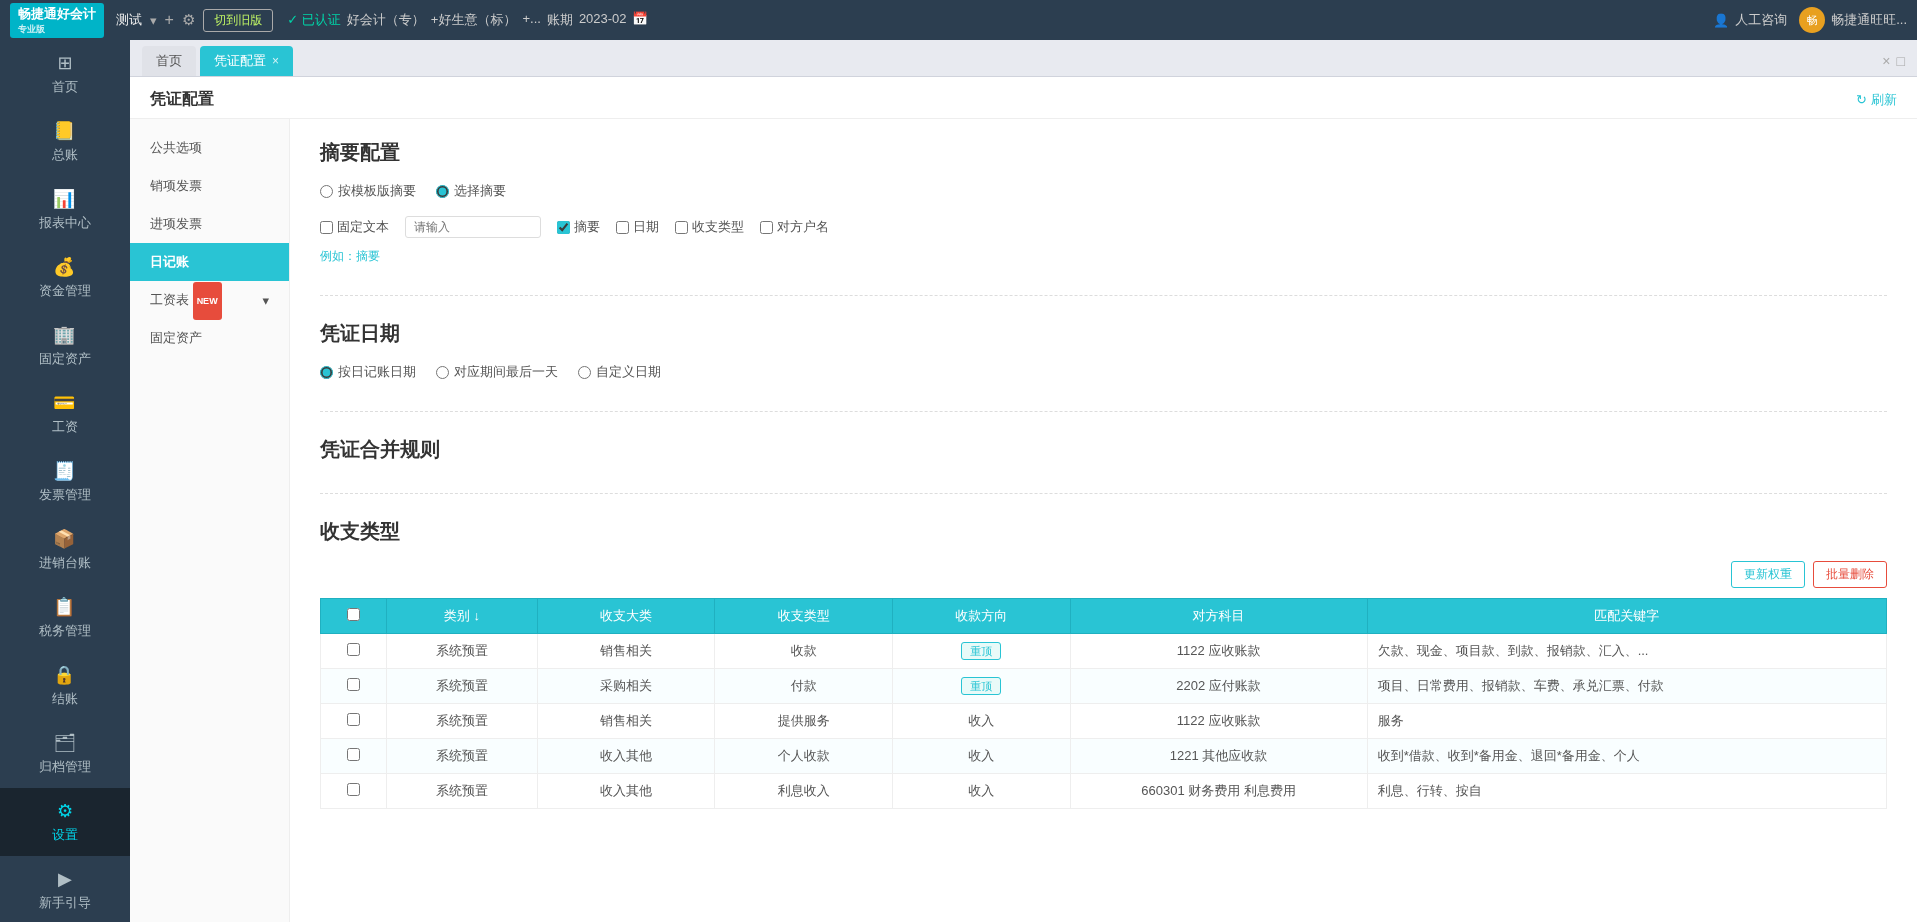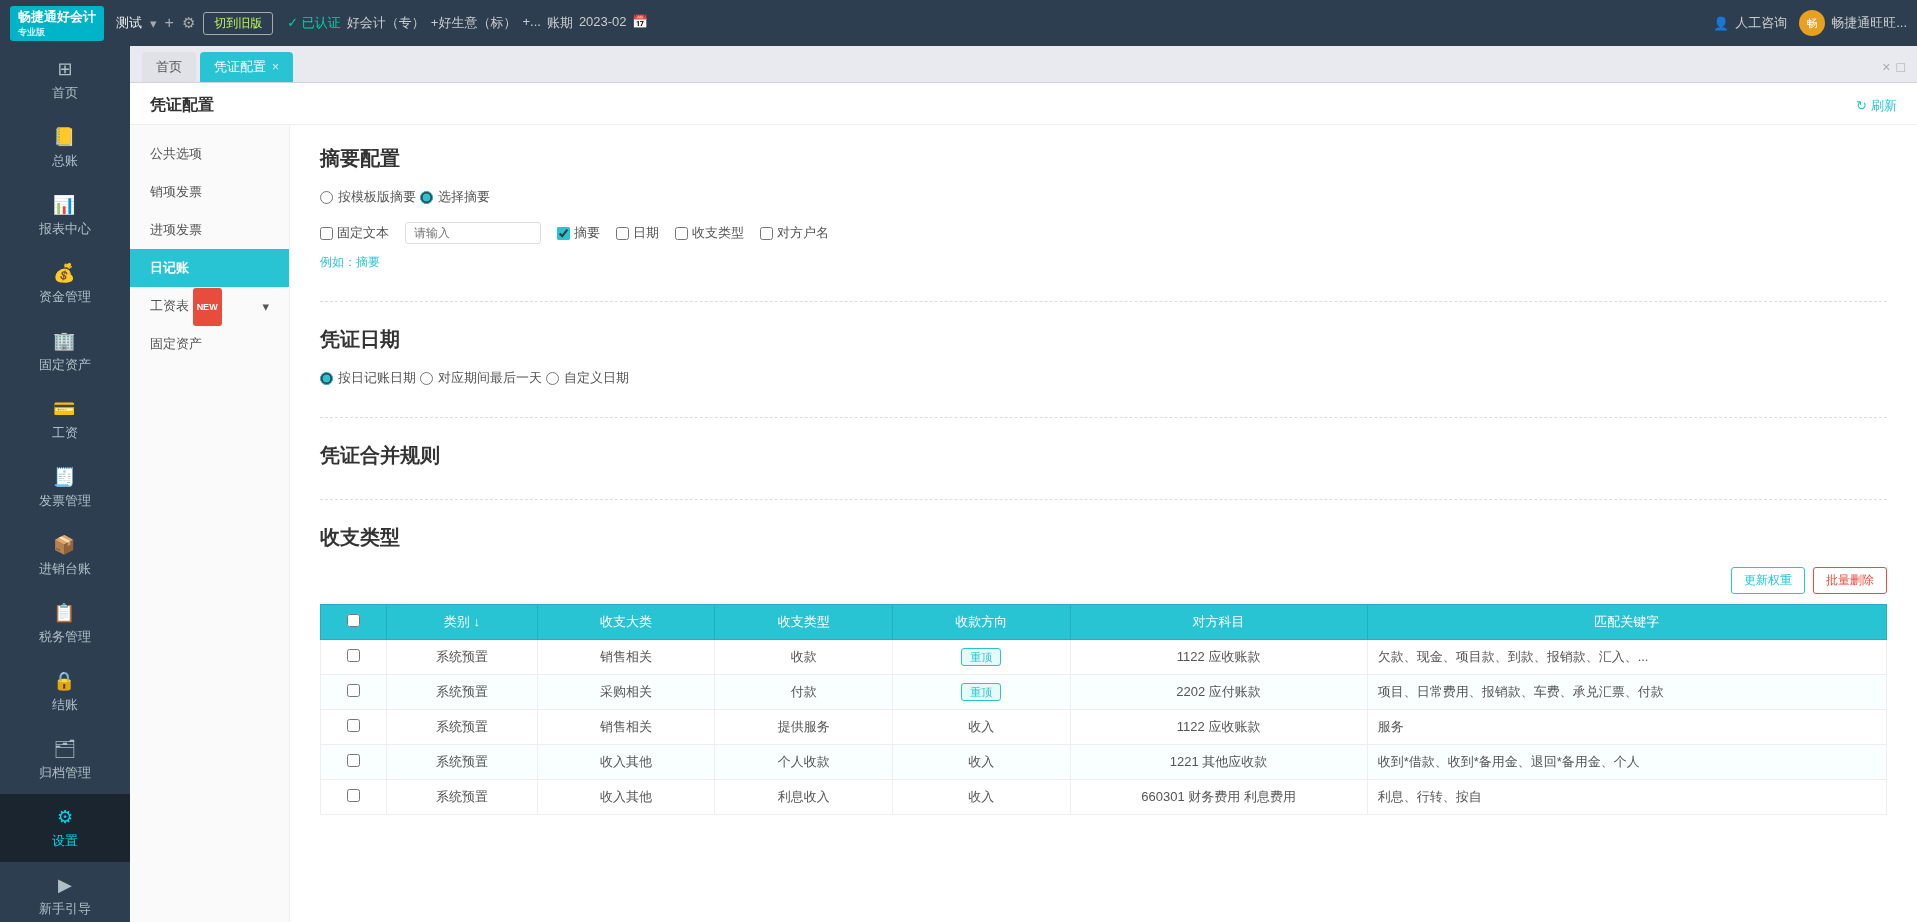--- a/index.html
+++ b/index.html
@@ -1,21 +1,21 @@
 <!DOCTYPE html>
 <html><head>
   <meta charset="utf-8">
   <style>
     * { box-sizing: border-box; margin: 0; padding: 0; font-family: 'Microsoft YaHei', Arial, sans-serif; font-size: 13px; }
     body { background: #f0f2f5; display: flex; flex-direction: column; height: 922px; overflow: hidden; }
 
     
     .top-bar {
       background: #2c3e50;
-      height: 46px;
+      height: 40px;
       display: flex;
       align-items: center;
       padding: 16px 10px;
       color: #ccc;
       flex-shrink: 0;
       gap: 8px;
     }
     .top-bar-logo {
       background: #00b4c8;
       color: white;
@@ -145,21 +145,21 @@
 
     
     .settings-main { flex: 1; overflow-y: auto; padding: 20px 30px; }
 
     
     .section { margin-bottom: 30px; }
     .section-title { font-size: 20px; font-weight: bold; color: #333; margin-bottom: 16px; }
     .section-divider { border: none; border-top: 1px dashed #ddd; margin: 24px 0; }
 
     
-    .radio-group { display: flex; gap: 4px; align-items: flex-start; margin-bottom: 16px; margin-top: 14px; }
+    .radio-group { display: flex; gap: 20px; align-items: flex-start; margin-bottom: 16px; margin-top: 14px; }
     .radio-item { display: flex; align-items: center; gap: 5px; cursor: pointer; color: #555; }
     .radio-item input[type=radio] { accent-color: #29c4d4; cursor: pointer; }
 
     
     .checkbox-row { display: flex; gap: 16px; align-items: center; flex-wrap: wrap; margin-bottom: 10px; }
     .checkbox-item { display: flex; align-items: center; gap: 4px; color: #555; cursor: pointer; }
     .checkbox-item input[type=checkbox] { accent-color: #29c4d4; cursor: pointer; }
     .text-input-inline {
       border: 1px solid #ddd;
       border-radius: 3px;

